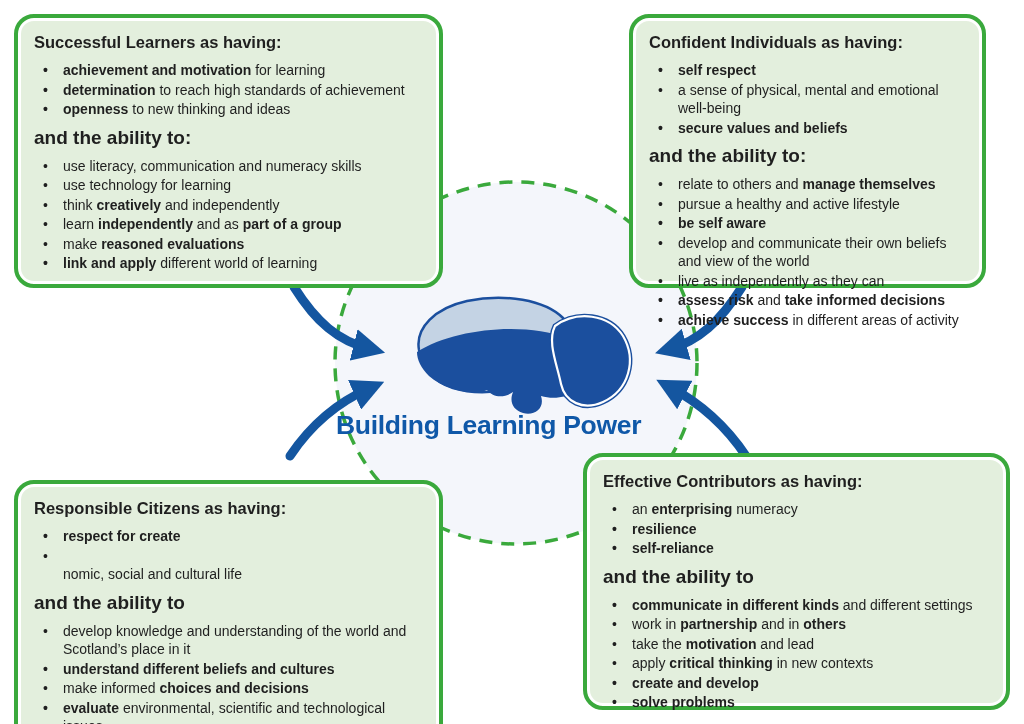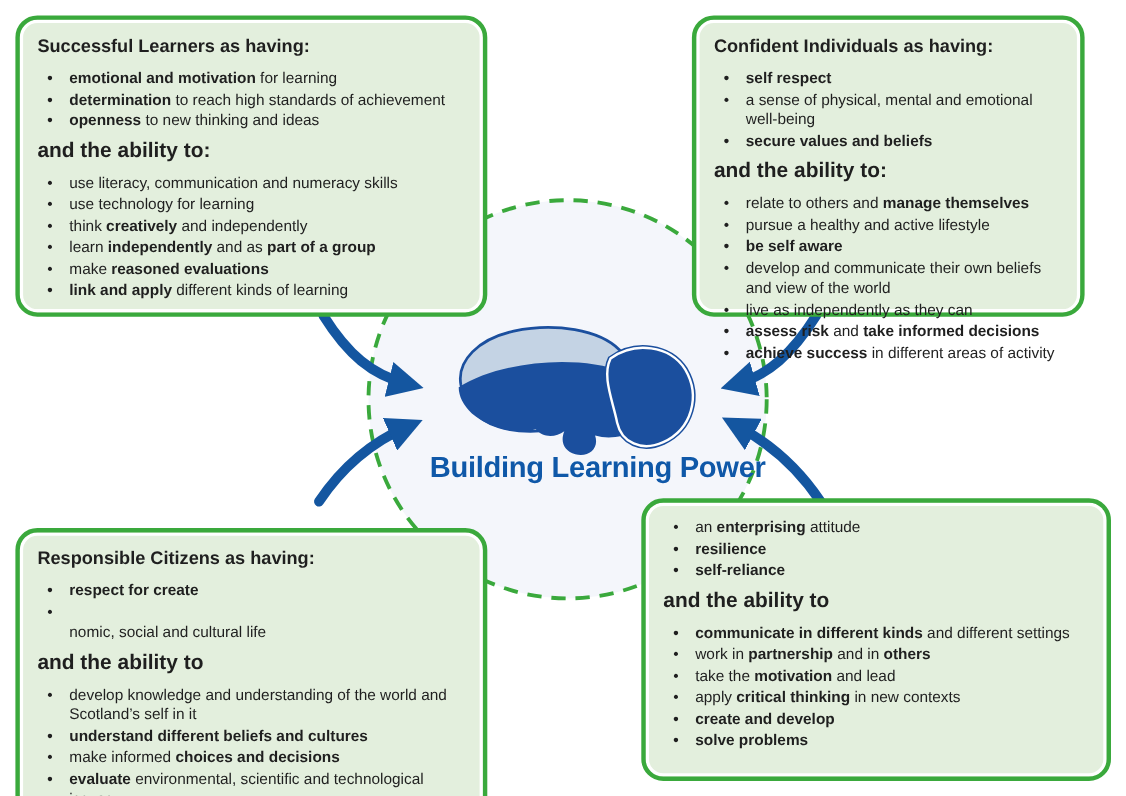--- a/index.html
+++ b/index.html
@@ -9,21 +9,21 @@
   }
   svg.underlay{position:absolute;left:0;top:0;width:1024px;height:724px;}
   .dashed-circle{fill:var(--circle-fill,#f4f6fb);stroke:var(--dash-green,#3aa93c);stroke-width:3.5;stroke-dasharray:13 9;}
   .arrow{fill:none;stroke:var(--arrow-blue,#1456a0);stroke-width:9;stroke-linecap:round;}
   #ah path{fill:var(--arrow-blue,#1456a0);}
   .blob{fill:var(--logo-light-blue,#c4d3e4);stroke:var(--logo-navy,#1b4f9e);stroke-width:2.5;}
   .swoosh{fill:var(--logo-navy,#1b4f9e);}
   .egg-under{fill:var(--logo-navy,#1b4f9e);stroke:var(--logo-navy,#1b4f9e);stroke-width:5;}
   .egg{fill:var(--logo-navy,#1b4f9e);stroke:#ffffff;stroke-width:2.2;}
   .blp-text{
-    position:absolute;left:336px;top:410px;width:360px;text-align:right;
+    position:absolute;left:336px;top:410px;width:360px;text-align:left;
     font-size:26.5px;font-weight:bold;letter-spacing:-0.3px;color:var(--logo-text-blue,#0f58a8);
   }
   .box{
     position:absolute;box-sizing:border-box;
     background:var(--box-fill,#e3efdd);
     border:4px solid var(--box-border,#3aa93c);
     border-radius:20px;
     box-shadow:inset 0 0 0 3px #ffffff;
     padding:13px 14px 10px 16px;
   }
@@ -65,21 +65,21 @@
     </g>
   </svg>
 
   <div class="blp-text">Building Learning Power</div>
 
   <div class="box tl">
     <div class="box-title">Successful Learners as having:</div>
     <div class="having-list">
         <div class="bullet">
           <span class="bm bold">•</span>
-          <span class="bt"><b>emotional and motivation</b><span> for learning</span></span>
+          <span class="bt"><b>achievement and motivation</b><span> for learning</span></span>
         </div>
         <div class="bullet">
           <span class="bm bold">•</span>
           <span class="bt"><b>determination</b><span> to reach high standards of achievement</span></span>
         </div>
         <div class="bullet">
           <span class="bm bold">•</span>
           <span class="bt"><b>openness</b><span> to new thinking and ideas</span></span>
         </div>
       </div>
@@ -100,21 +100,21 @@
         <div class="bullet">
           <span class="bm">•</span>
           <span class="bt"><span>learn </span><b>independently</b><span> and as </span><b>part of a group</b></span>
         </div>
         <div class="bullet">
           <span class="bm">•</span>
           <span class="bt"><span>make </span><b>reasoned evaluations</b></span>
         </div>
         <div class="bullet">
           <span class="bm bold">•</span>
-          <span class="bt"><b>link and apply</b><span> different kinds of learning</span></span>
+          <span class="bt"><b>link and apply</b><span> different world of learning</span></span>
         </div>
       </div>
   </div>
 
   <div class="box tr">
     <div class="box-title">Confident Individuals as having:</div>
     <div class="having-list">
         <div class="bullet">
           <span class="bm bold">•</span>
           <span class="bt"><b>self respect</b></span>
@@ -170,21 +170,21 @@
         </div>
         <div class="bullet">
           <span class="bm">•</span>
           <span class="bt"><br><span>nomic, social and cultural life</span></span>
         </div>
       </div>
     <div class="ability-label">and the ability to</div>
     <div class="ability-list">
         <div class="bullet">
           <span class="bm">•</span>
-          <span class="bt"><span>develop knowledge and understanding of the world and Scotland’s self in it</span></span>
+          <span class="bt"><span>develop knowledge and understanding of the world and Scotland’s place in it</span></span>
         </div>
         <div class="bullet">
           <span class="bm bold">•</span>
           <span class="bt"><b>understand different beliefs and cultures</b></span>
         </div>
         <div class="bullet">
           <span class="bm">•</span>
           <span class="bt"><span>make informed </span><b>choices and decisions</b></span>
         </div>
         <div class="bullet">
@@ -192,24 +192,25 @@
           <span class="bt"><b>evaluate</b><span> environmental, scientific and technological issues</span></span>
         </div>
         <div class="bullet">
           <span class="bm">•</span>
           <span class="bt"><span>develop </span><b>informed, ethical views</b><span> of complex issues</span></span>
         </div>
       </div>
   </div>
 
   <div class="box br">
-    <div class="having-list">
-        <div class="bullet">
-          <span class="bm">•</span>
-          <span class="bt"><span>an </span><b>enterprising</b><span> attitude</span></span>
+    <div class="box-title">Effective Contributors as having:</div>
+    <div class="having-list">
+        <div class="bullet">
+          <span class="bm">•</span>
+          <span class="bt"><span>an </span><b>enterprising</b><span> numeracy</span></span>
         </div>
         <div class="bullet">
           <span class="bm bold">•</span>
           <span class="bt"><b>resilience</b></span>
         </div>
         <div class="bullet">
           <span class="bm bold">•</span>
           <span class="bt"><b>self-reliance</b></span>
         </div>
       </div>

